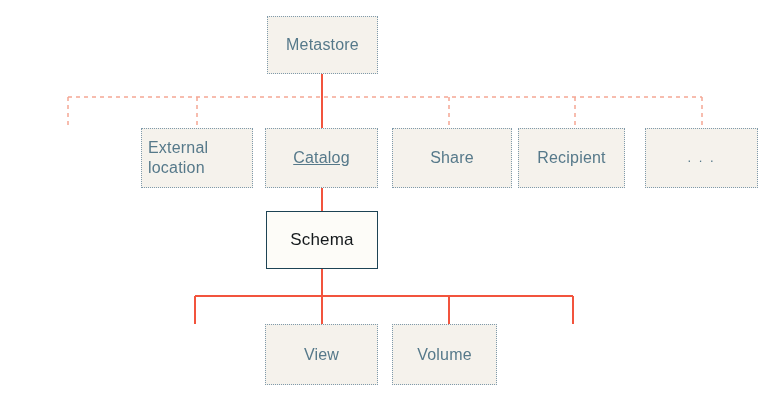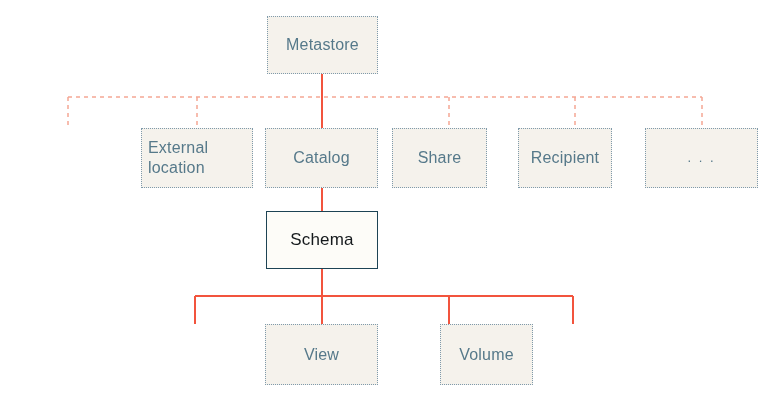--- a/index.html
+++ b/index.html
@@ -50,28 +50,28 @@
   .node.schema{
     background:var(--schema-fill);
     border:1.5px solid var(--schema-border);
     color:var(--schema-text);
     font-size:17px;
   }
   
   .n-metastore{left:267px;top:16px;width:111px;height:58px;}
   .n-storage{left:12px;top:128px;width:113px;height:60px;}
   .n-external{left:141px;top:128px;width:112px;height:60px;}
-  .n-catalog{left:265px;top:128px;width:113px;height:60px;}
-  .n-share{left:392px;top:128px;width:95px;height:60px;}
-  .n-recipient{left:518px;top:128px;width:94px;height:60px;}
+  .n-catalog{left:265px;top:128px;width:113px;height:60px;text-decoration:underline;}
+  .n-share{left:392px;top:128px;width:120px;height:60px;}
+  .n-recipient{left:518px;top:128px;width:107px;height:60px;}
   .n-ellipsis{left:645px;top:128px;width:113px;height:60px;}
   .n-schema{left:266px;top:211px;width:112px;height:58px;}
   .n-table{left:139px;top:324px;width:112px;height:61px;}
   .n-view{left:265px;top:324px;width:113px;height:61px;}
-  .n-volume{left:392px;top:324px;width:93px;height:61px;margin-left:48px;}
+  .n-volume{left:392px;top:324px;width:105px;height:61px;}
   .n-function{left:517px;top:324px;width:113px;height:61px;}
 </style>
 </head>
 <body>
 
 <div class="canvas">
 
   <svg class="connectors" viewBox="0 0 772 401" aria-hidden="true">
 
     <g>

